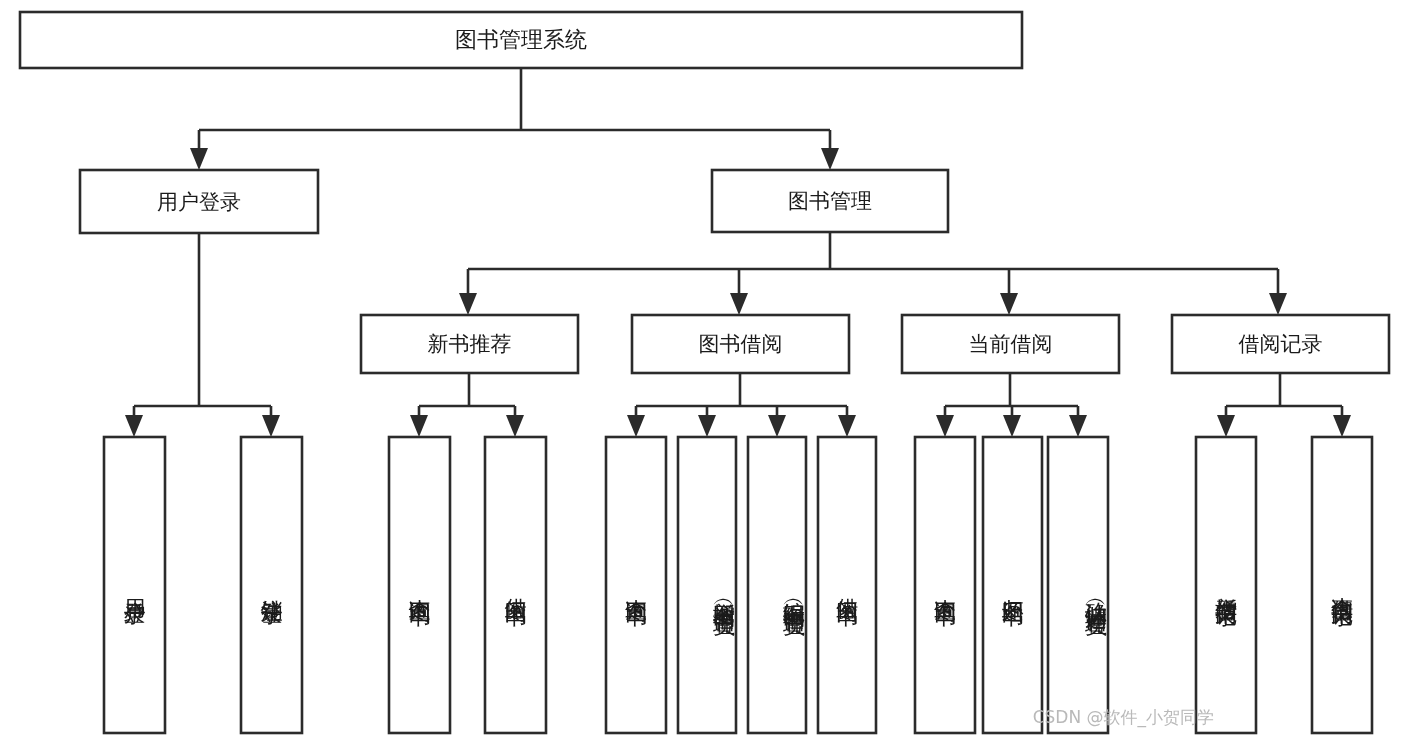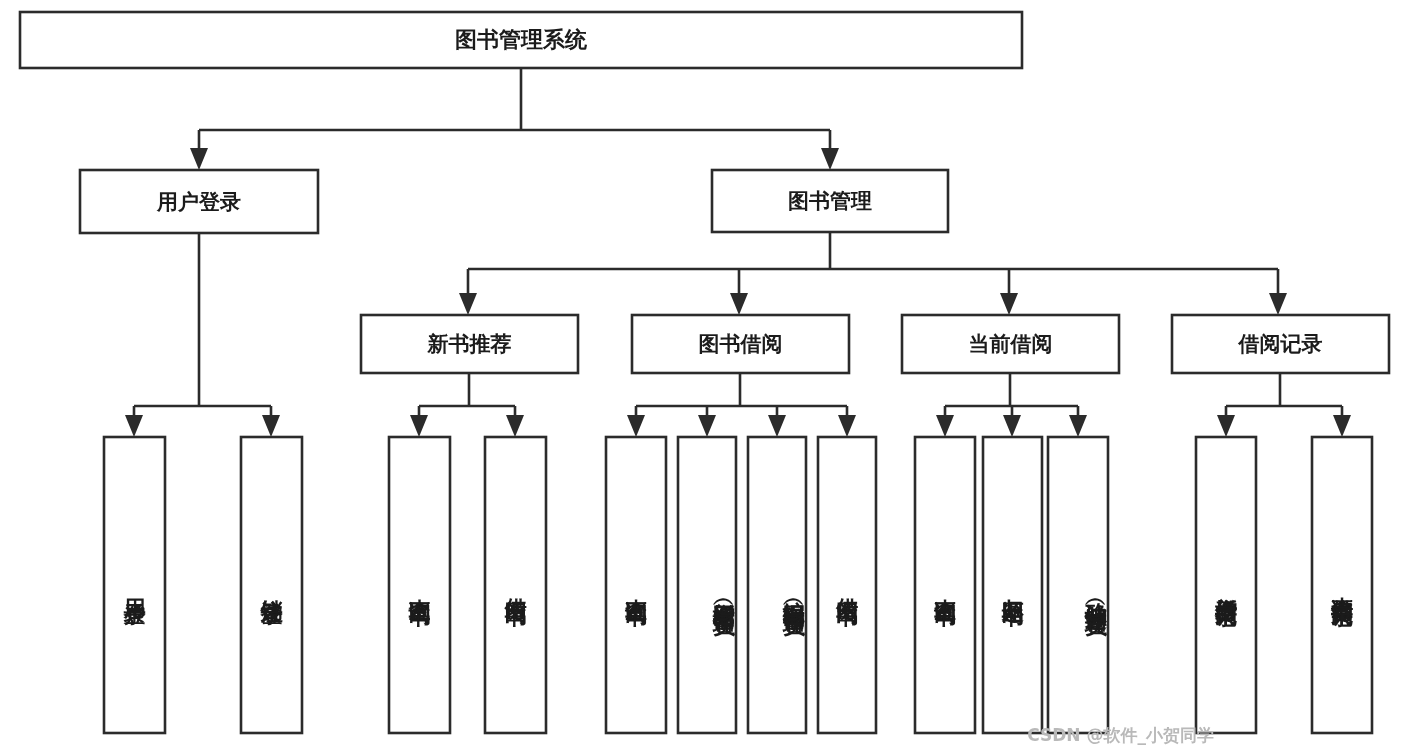--- a/index.html
+++ b/index.html
@@ -12,21 +12,20 @@
     width: 1405px;
     height: 747px;
     font-family: "DejaVu Sans", "Liberation Sans", sans-serif;
     overflow: hidden;
     position: relative;
   }
   #diagram-root {
     position: relative;
     width: 1222px;
     height: 747px;
-    font-weight: bold;
   }
   svg.diagram-canvas {
     position: absolute;
     left: 0;
     top: 0;
     width: 1405px;
     height: 747px;
     display: block;
   }
   .node-box {
@@ -68,21 +67,21 @@
     color: #1b1b1b;
     white-space: nowrap;
     pointer-events: none;
   }
   .vert-label.align-mid {
     align-items: center;
   }
   .watermark {
     position: absolute;
     right: 8px;
-    bottom: 0;
+    bottom: 18px;
     font-family: "DejaVu Sans", "Liberation Sans", sans-serif;
     font-size: 17px;
     color: #b9b9b9;
     white-space: nowrap;
     user-select: none;
   }
 </style>
 </head>
 <body>
 

